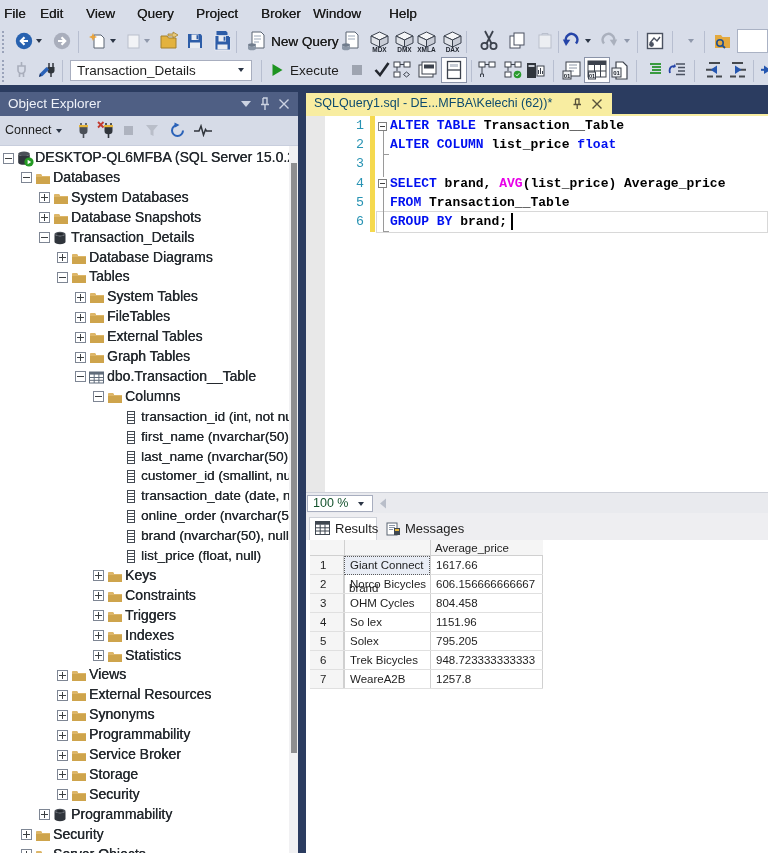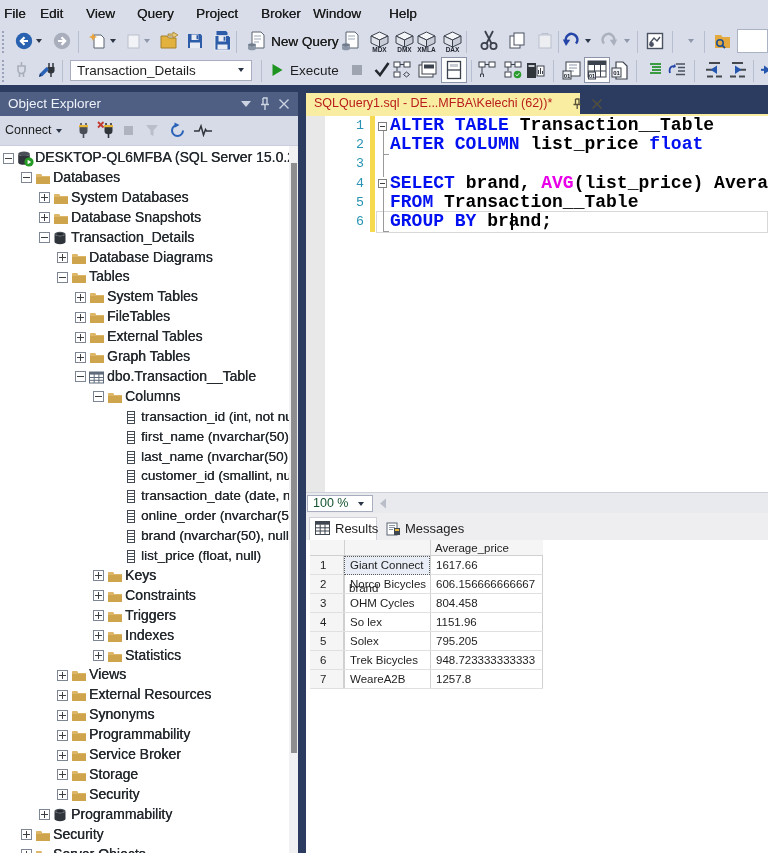--- a/index.html
+++ b/index.html
@@ -18,27 +18,27 @@
 #oeconnect { position:absolute; left:0; top:116px; width:298px; height:30px; background:#d6dbe7; border-bottom:1px solid #c8cedd; }
 #tree { position:absolute; left:0; top:146px; width:298px; height:707px; background:#ffffff; overflow:hidden; }
 .trow { position:absolute; height:19.9px; line-height:19.9px; font-size:14px; color:#24292e; white-space:pre; text-shadow:0.3px 0 0 #24292e; }
 .colrow { font-size:13.5px; }
 .ebox { position:absolute; width:11px; height:11px; background:#fff; border:1px solid #7e8694; }
 .ehl { position:absolute; width:7px; height:1px; background:#3c4043; }
 .evl { position:absolute; width:1px; height:7px; background:#3c4043; }
 #treesb { position:absolute; left:289px; top:146px; width:9px; height:707px; background:#f1f1f3; }
 #treethumb { position:absolute; left:291px; top:163px; width:6px; height:590px; background:#8e8e90; }
 
-#tab { position:absolute; left:306px; top:93px; width:274px; height:21px; background:#f8eda1; color:#b91c1c; font-size:12.5px; }
+#tab { position:absolute; left:306px; top:93px; width:306px; height:21px; background:#f8eda1; color:#0c4a6e; font-size:12.5px; }
 #tabline { position:absolute; left:306px; top:114px; width:462px; height:2px; background:#f8eda1; }
 #editor { position:absolute; left:306px; top:116px; width:462px; height:376px; background:#ffffff; }
 #indmargin { position:absolute; left:0; top:0; width:19px; height:376px; background:#e8e8e8; }
 .lnum { position:absolute; width:46px; text-align:right; font-family:"Liberation Mono",monospace; font-size:13.3px; font-weight:400; color:#2893b3; height:19.2px; line-height:19.2px; left:12px; }
 .ychange { position:absolute; left:64px; width:5px; background:#f5d94e; }
-.codeline { position:absolute; left:84px; height:19.2px; line-height:19.2px; font-family:"Liberation Mono",monospace; font-size:18px; font-weight:600; color:#000; white-space:pre; }
+.codeline { position:absolute; left:84px; height:19.2px; line-height:19.2px; font-family:"Liberation Mono",monospace; font-size:13px; font-weight:600; color:#000; white-space:pre; }
 .kw { color:#0010f0; }
 .fn { color:#e800e8; }
 .fbox { position:absolute; width:9px; height:9px; background:#fff; border:1px solid #808080; }
 .fboxh { position:absolute; width:5px; height:1px; background:#404040; }
 .fline { position:absolute; width:1px; background:#9a9a9a; }
 .fhook { position:absolute; width:6px; height:1px; background:#9a9a9a; }
 
 #sbrow { position:absolute; left:306px; top:492px; width:462px; height:21px; background:#e9eaee; border-top:1px solid #cdd0d8; }
 #restabs { position:absolute; left:306px; top:513px; width:462px; height:27px; background:#eeeef1; }
 #resbody { position:absolute; left:306px; top:540px; width:462px; height:313px; background:#ffffff; }

